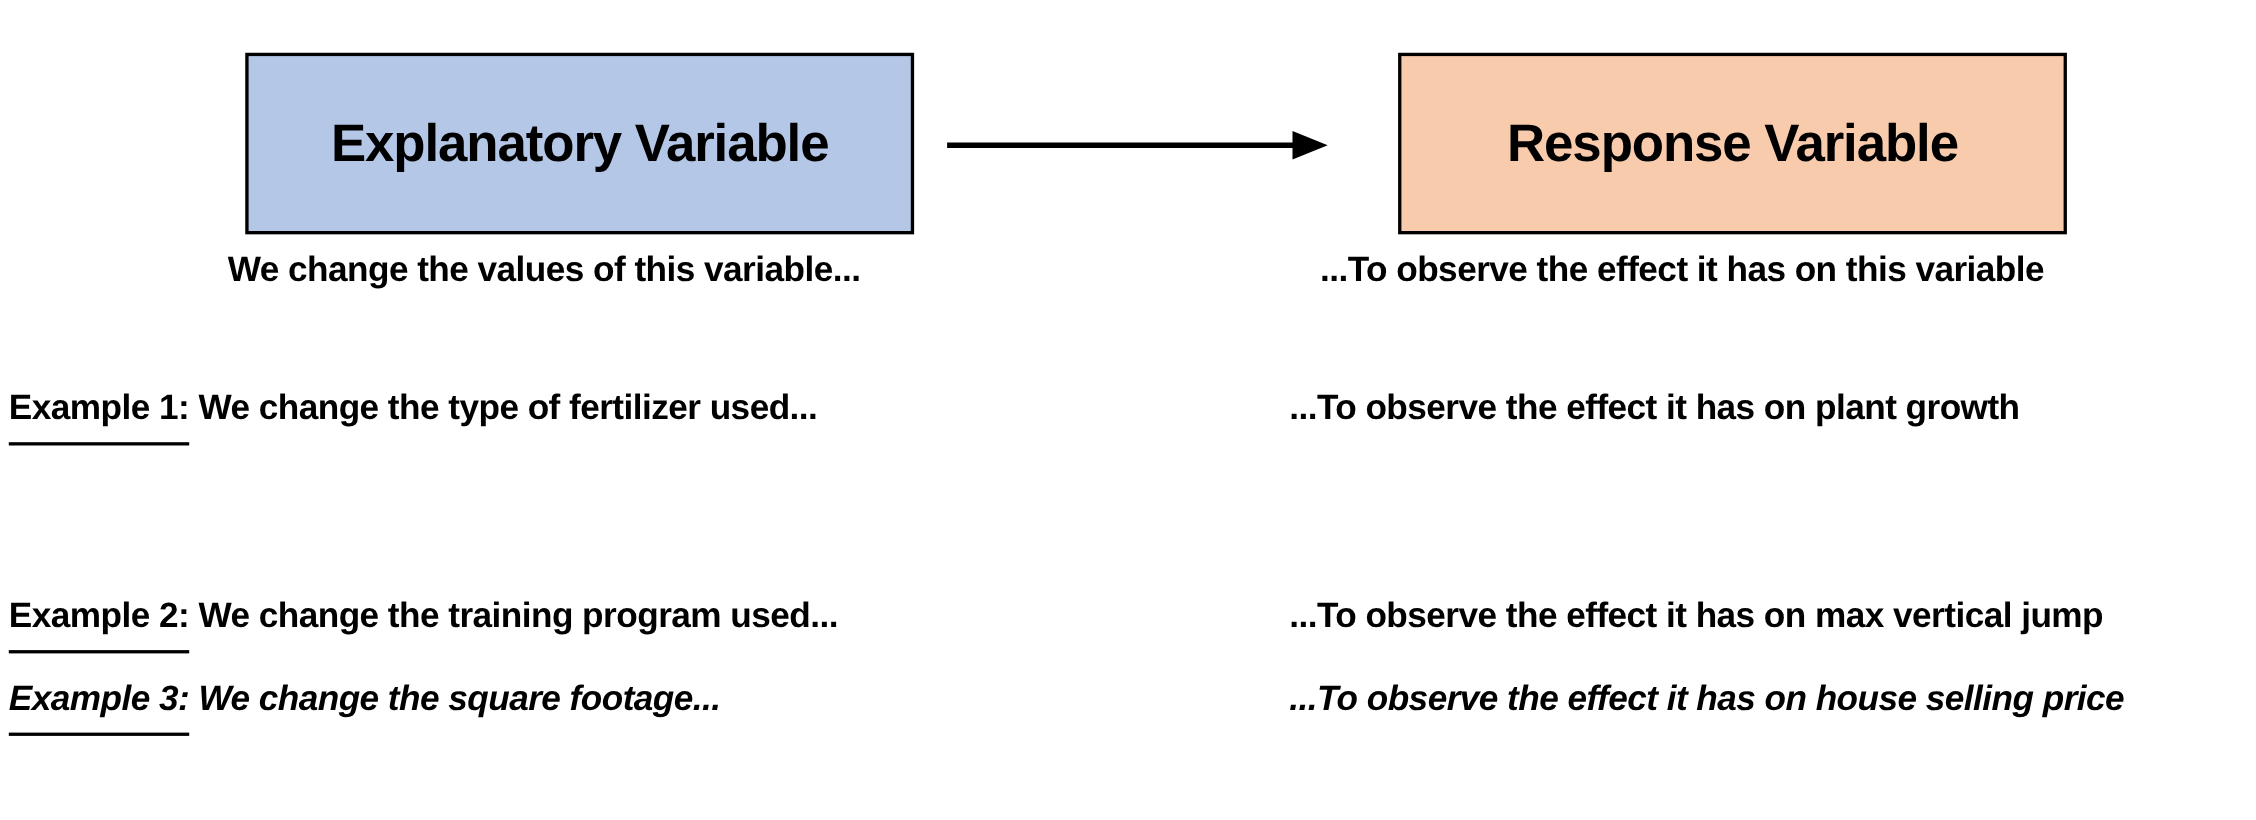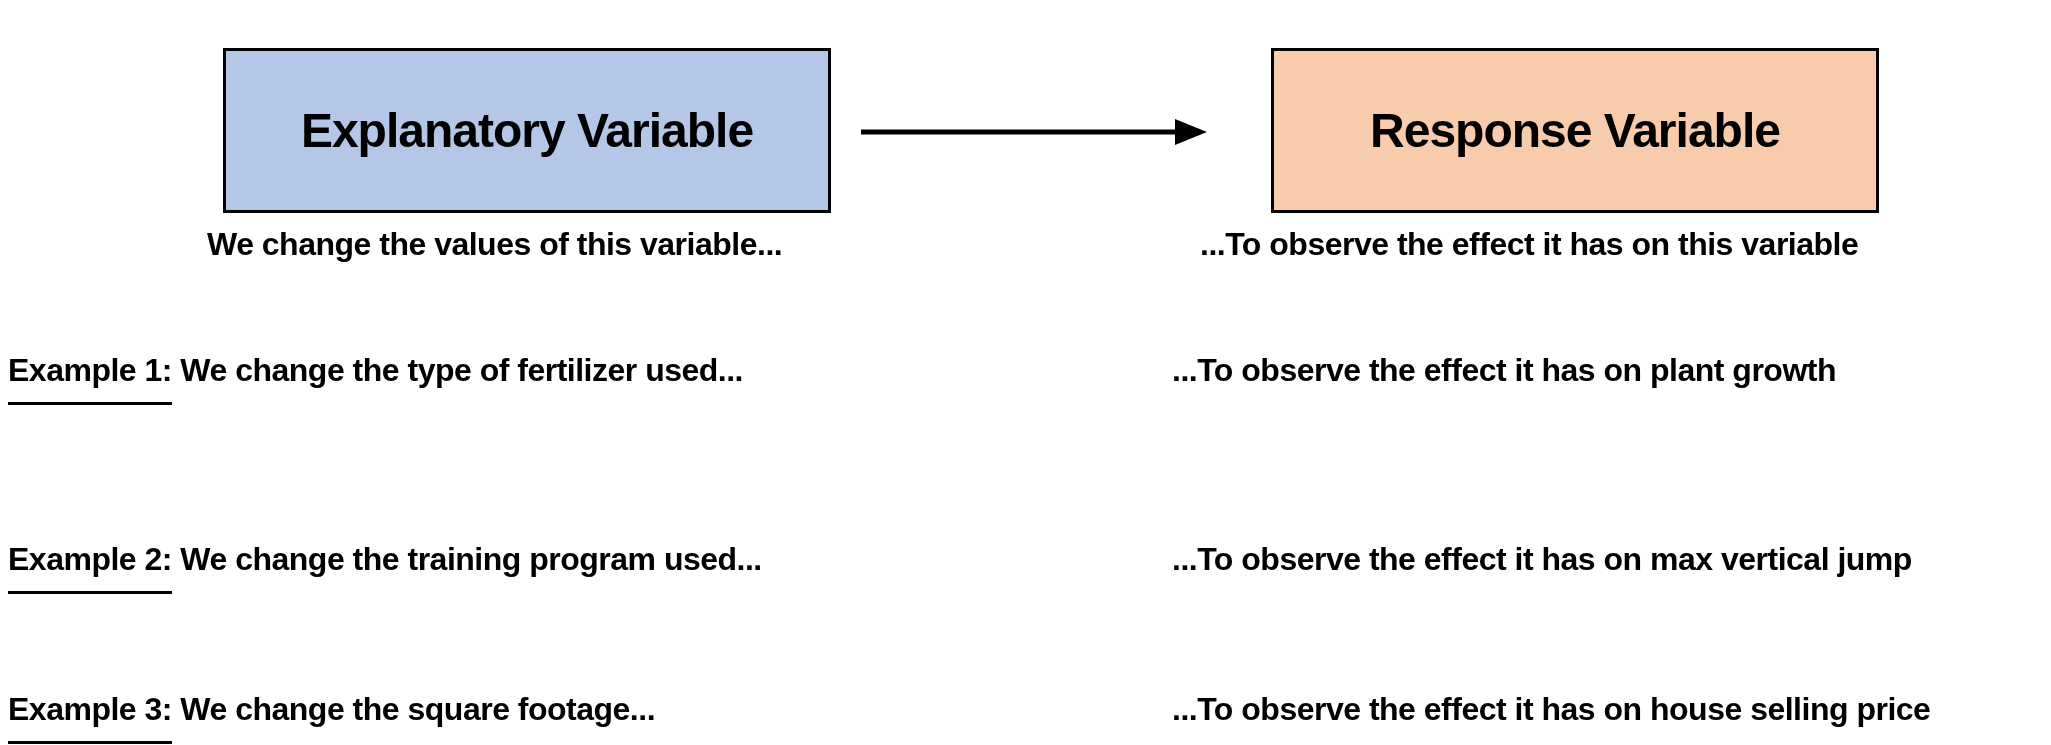--- a/index.html
+++ b/index.html
@@ -63,21 +63,21 @@
     color: #000000;
     letter-spacing: -0.5px;
     white-space: nowrap;
   }
   .ex-label {
     border-bottom: 3px solid #000000;
     padding-bottom: 14px;
   }
   .row1 { top: 352px; }
   .row2 { top: 503px; margin-top: 38px; }
-  .row3 { top: 691px; }
+  .row3 { top: 616px; font-style: italic; }
   .cause-col  { left: 8px; }
   .effect-col { left: 1172px; }
 </style>
 </head>
 <body>
 
 <div class="canvas">
 
   <div class="var-box box-left" style="background: rgb(180, 199, 231);">
     <span class="box-title">Explanatory Variable</span>

